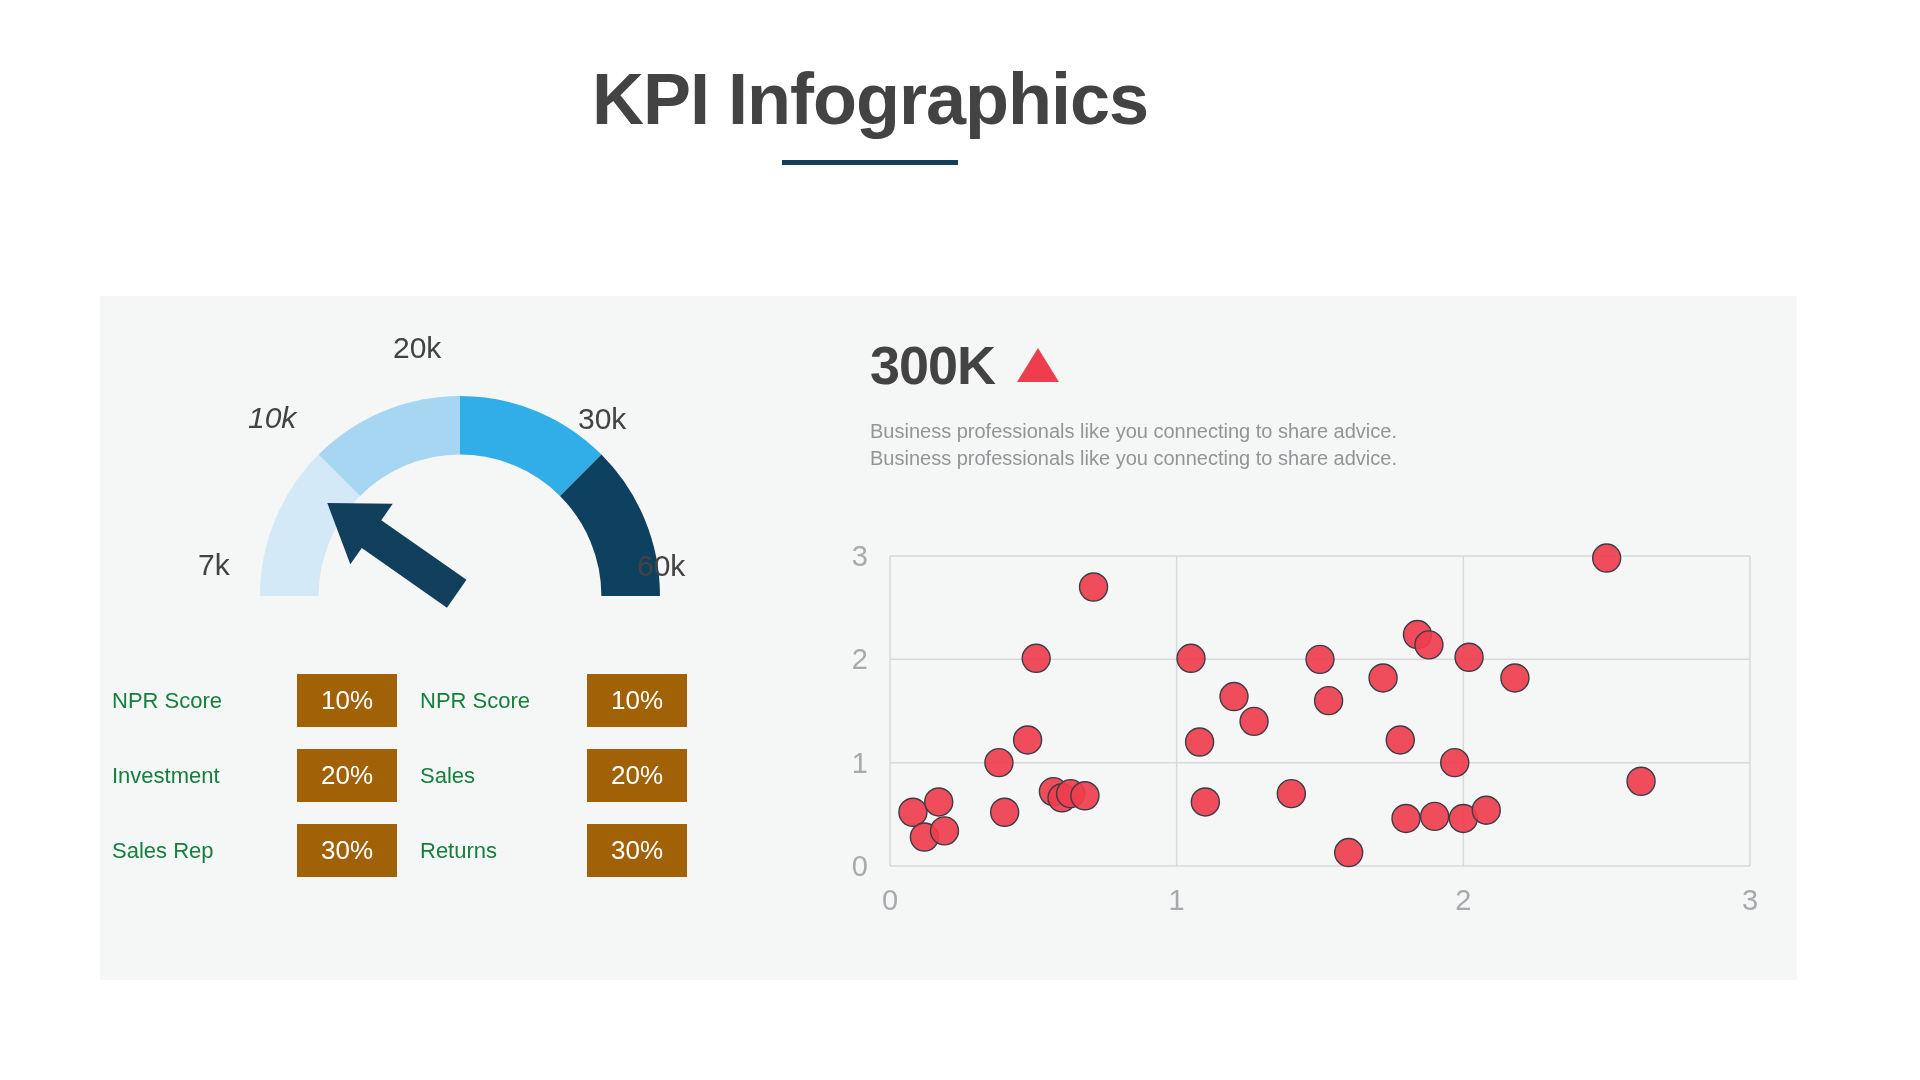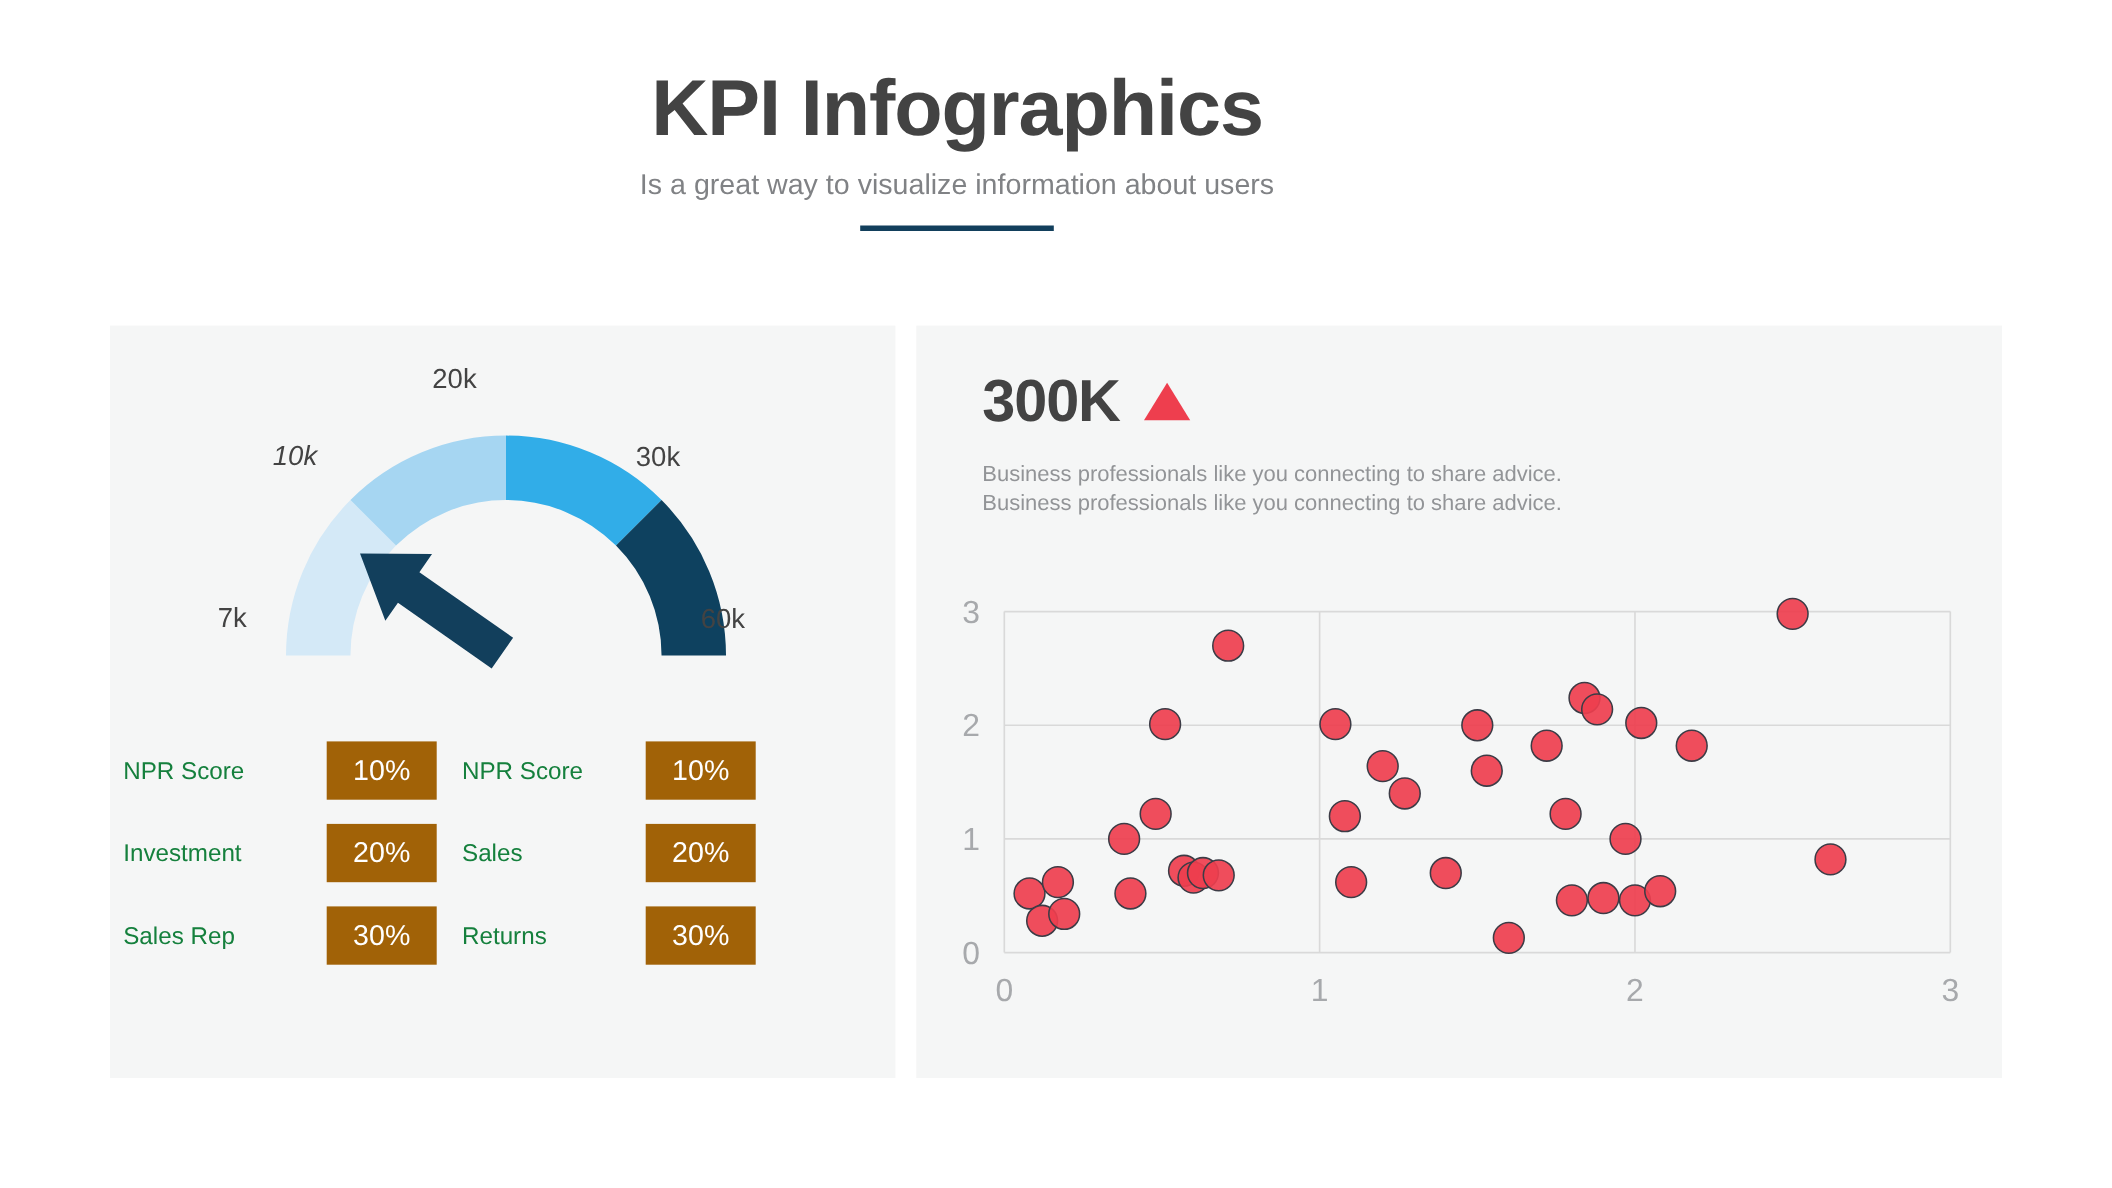--- a/index.html
+++ b/index.html
@@ -23,27 +23,27 @@
   }
   .title-rule{
     margin:22px auto 0 auto;
     width:176px;height:5px;background:#123F5C;
   }
   
   .panel{
     position:absolute;background:#F5F6F6;
   }
   #panel-left{left:100px;top:296px;width:714px;height:684px;}
-  #panel-right{left:833px;top:296px;width:987px;height:684px;}
+  #panel-right{left:810px;top:296px;width:987px;height:684px;}
 
   
   .gauge-wrap{position:absolute;left:50px;top:20px;width:620px;height:330px;}
   .gauge-svg{display:block;}
   .gauge-label{
-    position:absolute;font-size:25px;color:#434343;white-space:nowrap;
+    position:absolute;font-size:30px;color:#434343;white-space:nowrap;
   }
   #gauge-label-0k{left:48px;top:232px;}
   #gauge-label-10k{left:98px;top:85px;font-style:italic;}
   #gauge-label-20k{left:243px;top:15px;}
   #gauge-label-30k{left:428px;top:86px;}
   #gauge-label-40k{left:487px;top:233px;}
 
   
   .kpi-grid{
     position:absolute;left:12px;top:378px;width:690px;
@@ -83,21 +83,20 @@
 
   
   .scatter-wrap{position:absolute;left:10px;top:240px;width:960px;height:420px;}
   .scatter-svg{display:block;}
 </style>
 </head>
 <body>
 
 <div class="header">
   <h1 class="page-title">KPI Infographics</h1>
-  <p class="page-subtitle">Is a great way to visualize information about users</p>
   <div class="title-rule"></div>
 </div>
 
 <div class="panel" id="panel-left">
 
   <div class="gauge-wrap">
     <svg class="gauge-svg" width="620" height="330" viewBox="0 0 620 330">
 
       <path d="M 110 280 A 200 200 0 0 1 168.58 138.58 L 210.01 180.01 A 141.4 141.4 0 0 0 168.6 280 Z" fill="#D4E9F7"></path>
 

